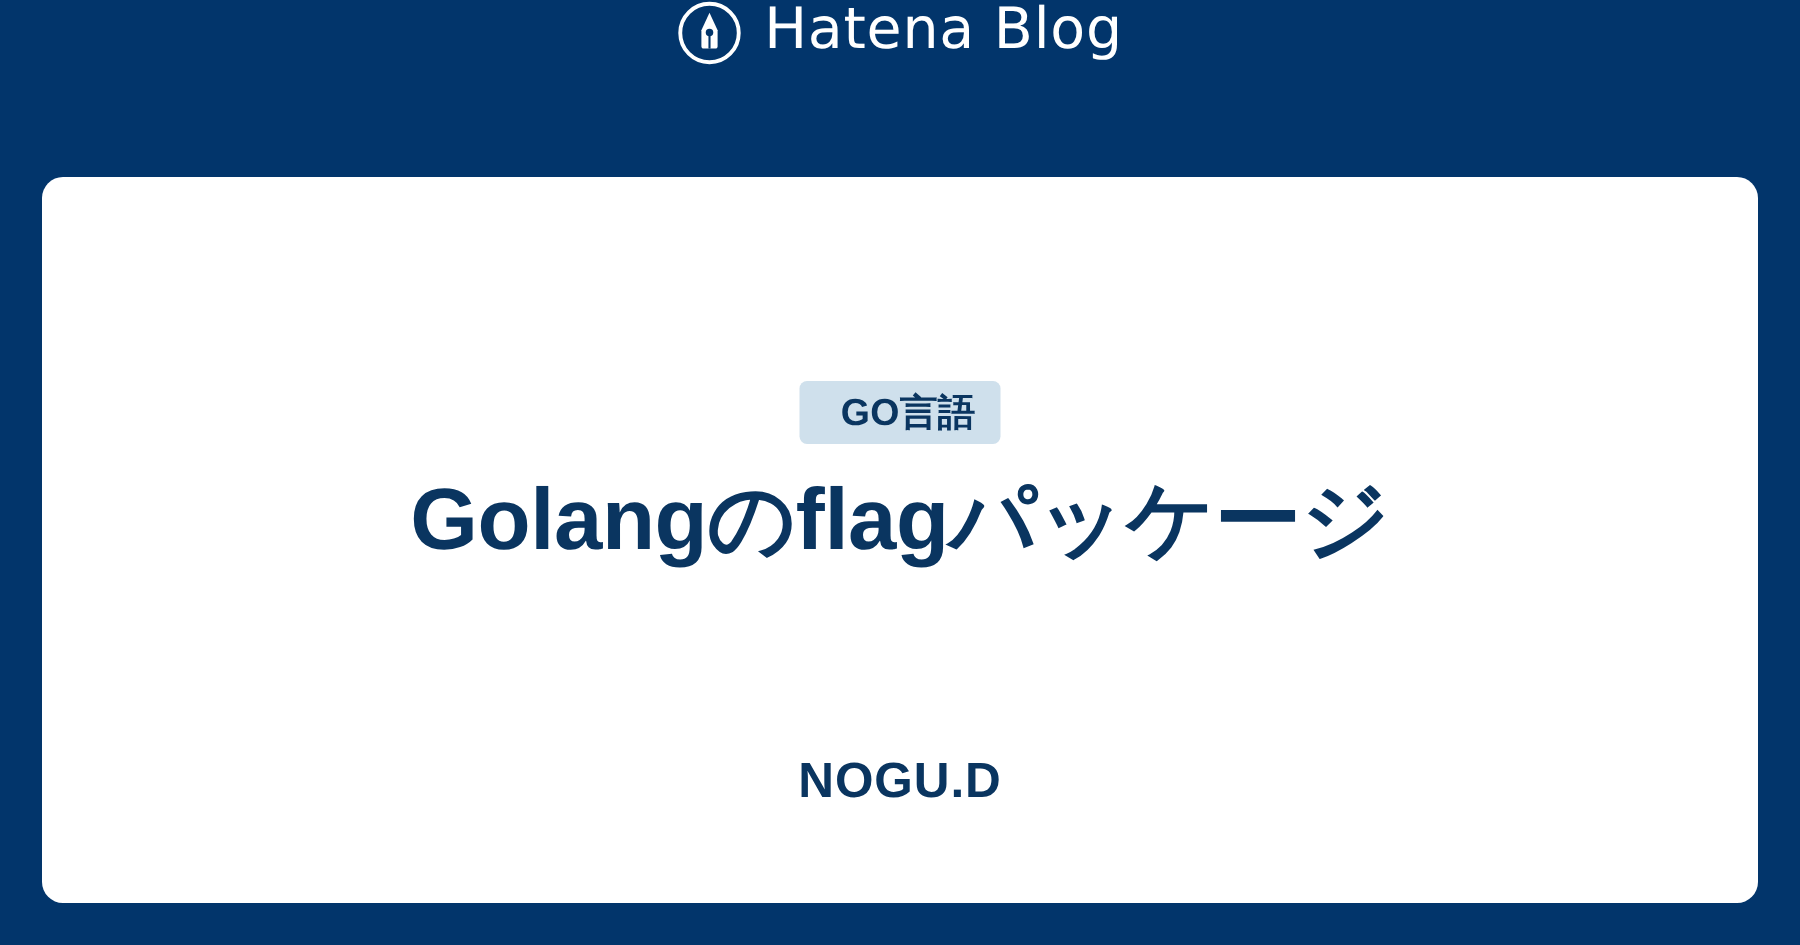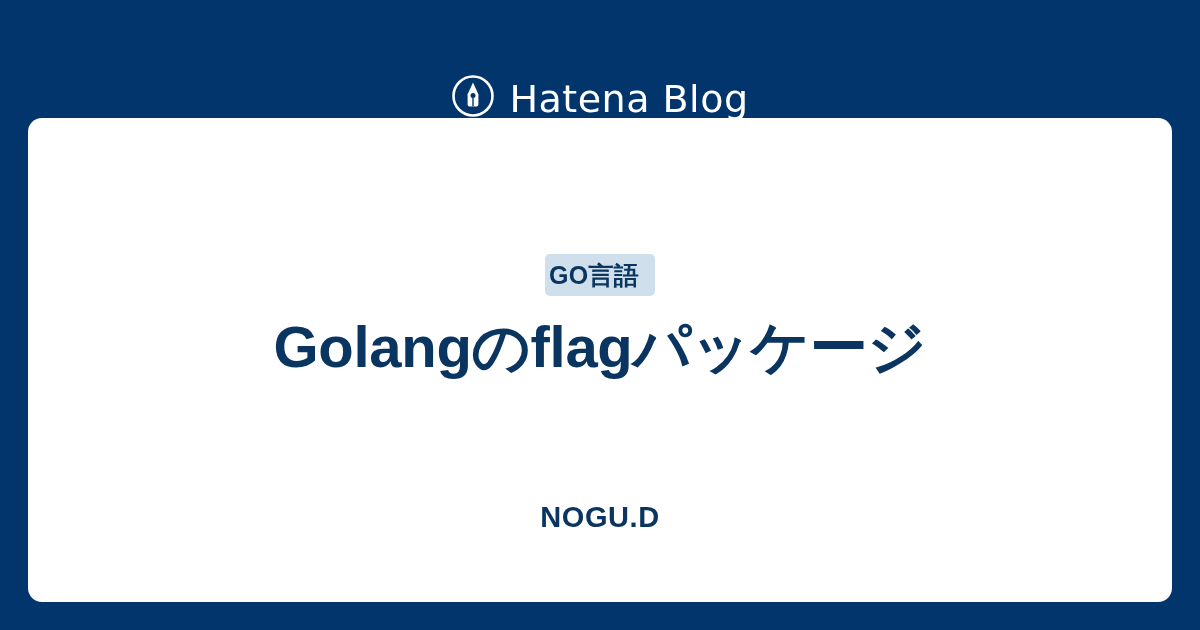--- a/index.html
+++ b/index.html
@@ -21,21 +21,21 @@
     box-sizing: border-box;
     display: flex;
     flex-direction: column;
     align-items: center;
   }
 
   
   .brand {
     height: 118px;
     display: flex;
-    align-items: flex-end;
+    align-items: flex-start;
     justify-content: center;
     gap: 14px;
     width: 100%;
     box-sizing: border-box;
   }
 
   .brand-logo {
     width: 44px;
     height: 44px;
     flex: 0 0 44px;
@@ -85,42 +85,42 @@
     width: 100%;
   }
 
   .category-badge {
     display: inline-block;
     background: #cfe0ec;
     color: #0a3560;
     font-size: 25px;
     font-weight: bold;
     line-height: 1;
-    padding: 9px 16px 8px 4px;
+    padding: 9px 16px 8px 27px;
     border-radius: 5px;
     white-space: nowrap;
     letter-spacing: 0.3px;
   }
 
   .entry-title {
     margin-top: 16px;
     color: #0a3560;
     font-size: 58px;
     font-weight: bold;
     line-height: 1.22;
     text-align: center;
     letter-spacing: -0.3px;
     max-width: 1020px;
     word-break: break-word;
   }
 
   .blog-name {
     margin-top: 78px;
     color: #0a3560;
-    font-size: 29px;
+    font-size: 33px;
     font-weight: bold;
     line-height: 1.2;
     text-align: center;
     letter-spacing: 0.6px;
   }
 </style>
 </head>
 <body>
 
 <div class="og-root">

